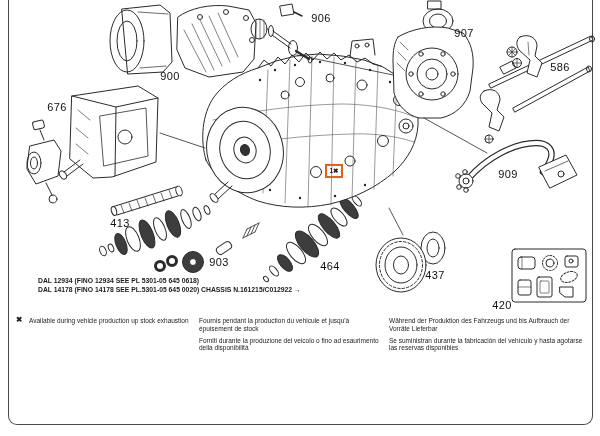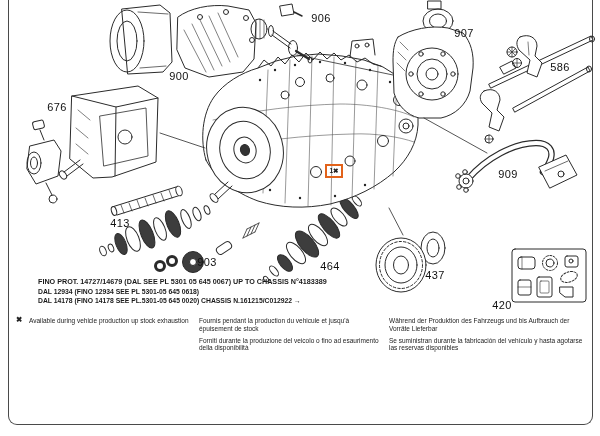--- a/index.html
+++ b/index.html
@@ -232,36 +232,35 @@
 
       <g stroke-width="0.8">
         <path d="M297,55 L393,75"></path>
         <path d="M160,133 L205,148"></path>
         <path d="M424,118 L487,153"></path>
         <path d="M389,208 L403,235"></path>
       </g>
     </g>
   </svg>
 
-  <span class="part-label" style="left:179px;top:76px">900</span>
+  <span class="part-label" style="left:170px;top:76px">900</span>
   <span class="part-label" style="left:57px;top:107px">676</span>
   <span class="part-label" style="left:120px;top:223px">413</span>
-  <span class="part-label" style="left:207px;top:262px">903</span>
+  <span class="part-label" style="left:219px;top:262px">903</span>
   <span class="part-label" style="left:330px;top:266px">464</span>
   <span class="part-label" style="left:560px;top:67px">586</span>
   <span class="part-label" style="left:321px;top:18px">906</span>
   <span class="part-label" style="left:464px;top:33px">907</span>
   <span class="part-label" style="left:435px;top:275px">437</span>
   <span class="part-label" style="left:508px;top:174px">909</span>
   <span class="part-label" style="left:502px;top:305px">420</span>
 
   <div class="callout" style="border-color: rgb(226, 98, 26);">1✖</div>
 
   <div class="notes">
-    <div class="l1">FINO PROT. 14727/14679 (DAL SEE PL 5301 05 645 0067) UP TO CHASSIS N°4183389</div>
     <div class="l2">DAL 12934  (FINO 12934 SEE PL 5301-05 645 0618)</div>
     <div class="l3">DAL 14178 (FINO 14178 SEE PL.5301-05 645 0020) CHASSIS N.161215/C012922 →</div>
   </div>
 
   <div class="footnotes">
     <span class="fn-sym">✖</span>
     <div class="fn-col1">Available during vehicle production up stock exhaustion</div>
     <div class="fn-col2">
       <p>Fournis pendant la production du vehicule et jusqu'à épuisement de stock</p>
       <p>Forniti durante la produzione del veicolo o fino ad esaurimento della disponibilità</p>

